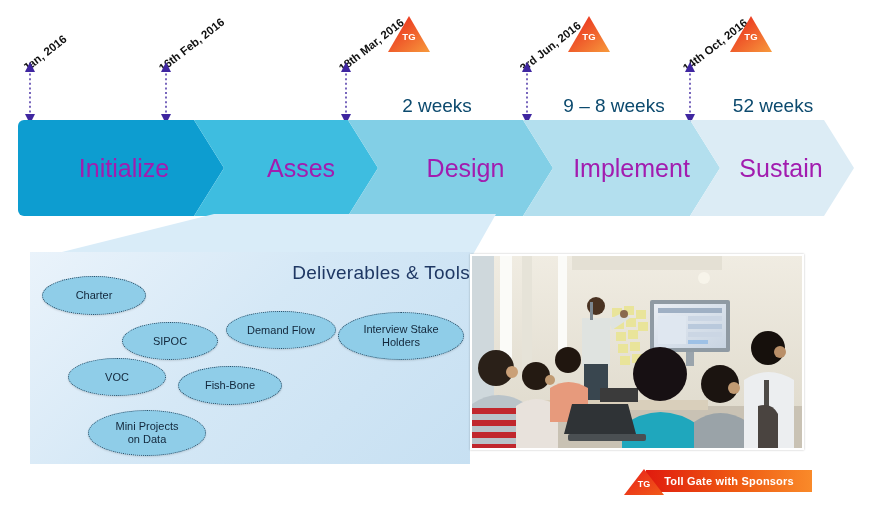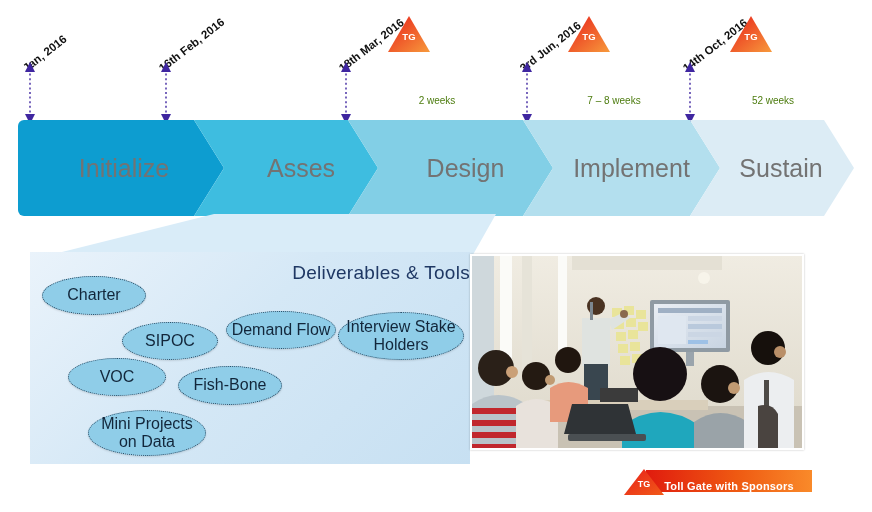--- a/index.html
+++ b/index.html
@@ -28,69 +28,69 @@
     position:absolute;left:0;top:0;width:100%;height:100%;
     display:flex;align-items:flex-end;justify-content:center;
   }
   .tg .txt{
     position:absolute;left:0;right:0;top:17px;text-align:center;
     font-size:9.5px;font-weight:bold;color:#fff;letter-spacing:.2px;
   }
 
   
   .dur{
-    position:absolute;font-size:10px;color:#4d7c0f;white-space:nowrap;
+    position:absolute;font-size:19px;color:#0c4a6e;white-space:nowrap;
     text-align:center;
   }
 
   
   .band{position:absolute;left:18px;top:120px;width:836px;height:96px;}
   .chev{
     position:absolute;top:0;height:96px;
     display:flex;align-items:center;justify-content:center;
   }
   .chev span{
-    font-size:25px;color:#737373;white-space:nowrap;position:relative;z-index:2;
+    font-size:25px;color:#a21caf;white-space:nowrap;position:relative;z-index:2;
   }
 
   
   .funnel{position:absolute;left:18px;top:214px;width:500px;height:46px;}
 
   
   .panel{
     position:absolute;left:30px;top:252px;width:440px;height:212px;
     background:linear-gradient(135deg,#eaf3fb 0%,#d5e8f6 45%,#c7e0f2 100%);
   }
   .panel-title{
     position:absolute;left:0;right:0;top:10px;text-align:right;
     font-size:19px;color:#1f3864;letter-spacing:.3px;
   }
   .oval{
     position:absolute;border-radius:50%;
     background:#8fcde8;border:1.6px dotted #2b4a63;
     display:flex;align-items:center;justify-content:center;
     text-align:center;line-height:1.15;
-    font-size:16px;color:#12263a;
+    font-size:11px;color:#12263a;
     box-shadow:0 1px 2px rgba(0,0,0,.12);
   }
 
   
   .photo{
     position:absolute;left:470px;top:254px;width:330px;height:192px;
     border:2px solid #ffffff;box-shadow:0 0 2px rgba(0,0,0,.25);
     overflow:hidden;background:#cfcabd;
   }
   .photo svg{display:block;width:100%;height:100%;}
 
   
   .legend{position:absolute;left:622px;top:468px;width:190px;height:28px;}
   .legend .bar{
     position:absolute;left:24px;top:2px;width:166px;height:22px;
     background:linear-gradient(90deg,#e01b0e 0%,#ef5a12 55%,#f98a2a 100%);
-    display:flex;align-items:flex-end;justify-content:center;
+    display:flex;align-items:center;justify-content:center;
   }
   .legend .bar span{
     font-size:11px;font-weight:bold;color:#fff;white-space:nowrap;letter-spacing:.2px;
   }
   .legend .tri{position:absolute;left:0;top:0;width:44px;height:28px;}
   .legend .tri .txt{
     position:absolute;left:0;right:0;top:11px;text-align:center;
     font-size:9px;font-weight:bold;color:#fff;
   }
 </style>
@@ -177,21 +177,21 @@
         <stop offset="0%" stop-color="#e8201a"></stop>
             <stop offset="100%" stop-color="#f79a3c"></stop>
       </linearGradient>
         </defs>
       <polygon points="23,2 44,38 2,38" fill="url(#tgg3)"></polygon>
     </svg>
     <div class="txt">TG</div>
   </div>
 
   <div class="dur" style="left:382px;top:95px;width:110px;">2 weeks</div>
-  <div class="dur" style="left:553px;top:95px;width:122px;">7 – 8 weeks</div>
+  <div class="dur" style="left:553px;top:95px;width:122px;">9 – 8 weeks</div>
   <div class="dur" style="left:718px;top:95px;width:110px;">52 weeks</div>
 
   <div class="band">
     <svg width="836" height="96" viewBox="0 0 836 96" style="position:absolute;left:0;top:0;">
 
       <path d="M6,0 H176 L206,48 L176,96 H6 A6,6 0 0 1 0,90 V6 A6,6 0 0 1 6,0 Z" fill="#0d9dd0"></path>
 
       <path d="M176,0 H330 L360,48 L330,96 H176 L206,48 Z" fill="#3ebde0"></path>
 
       <path d="M330,0 H505 L535,48 L505,96 H330 L360,48 Z" fill="#82cfe6"></path>

